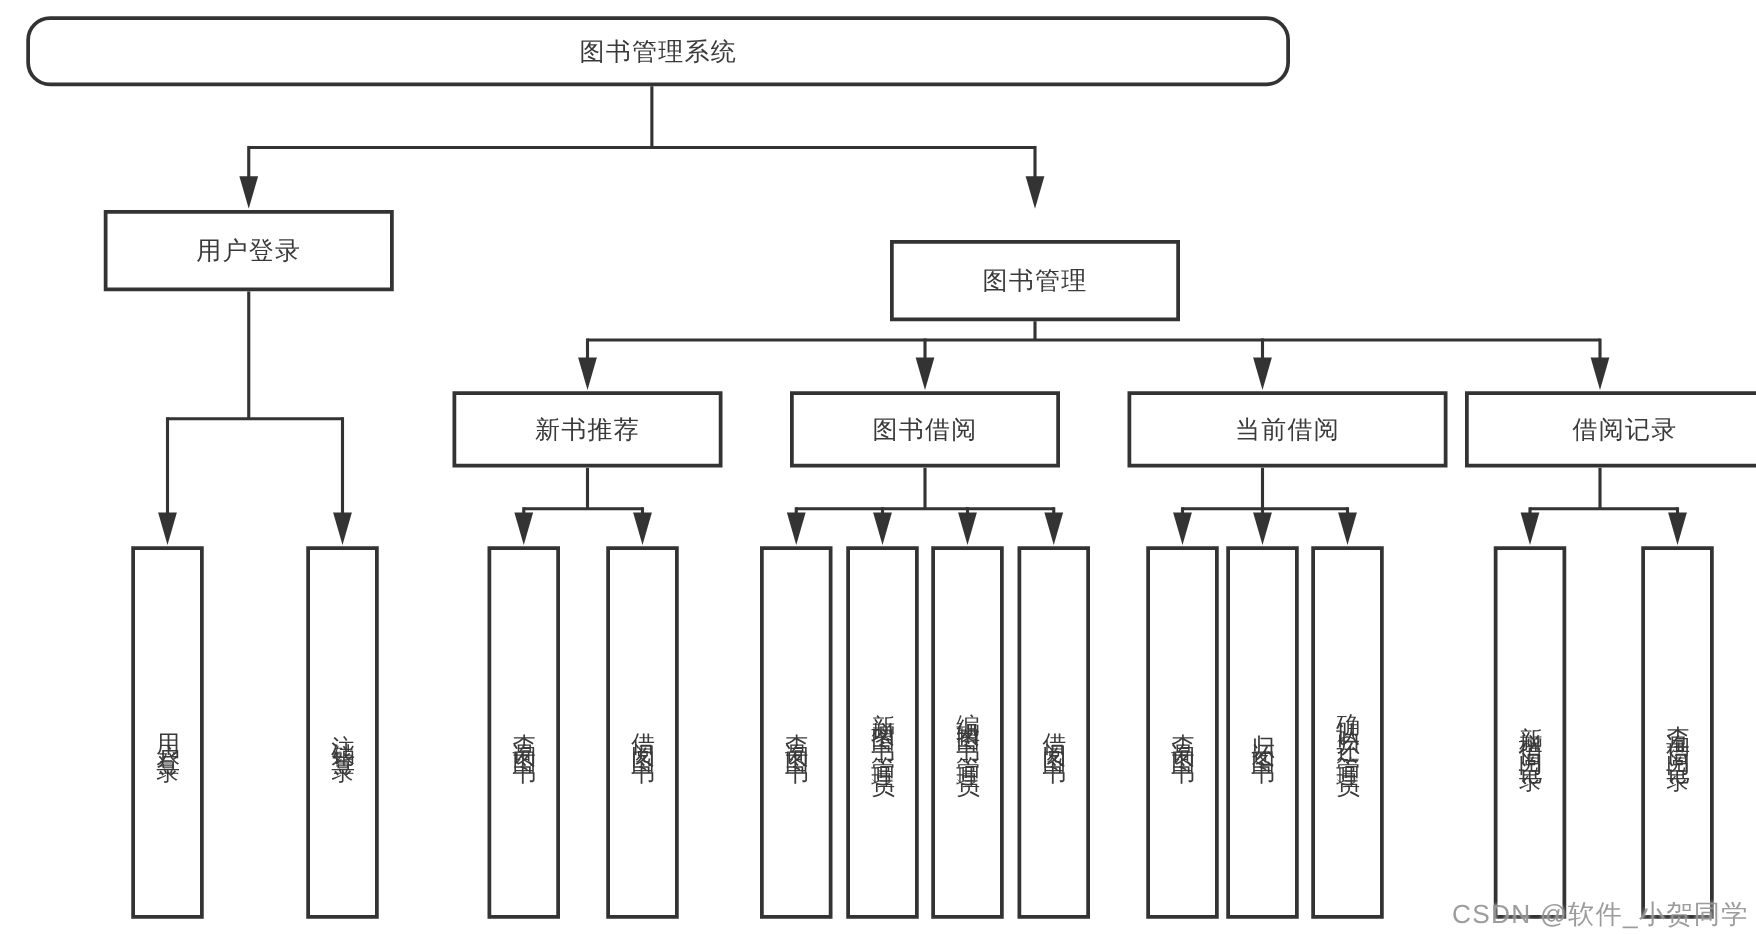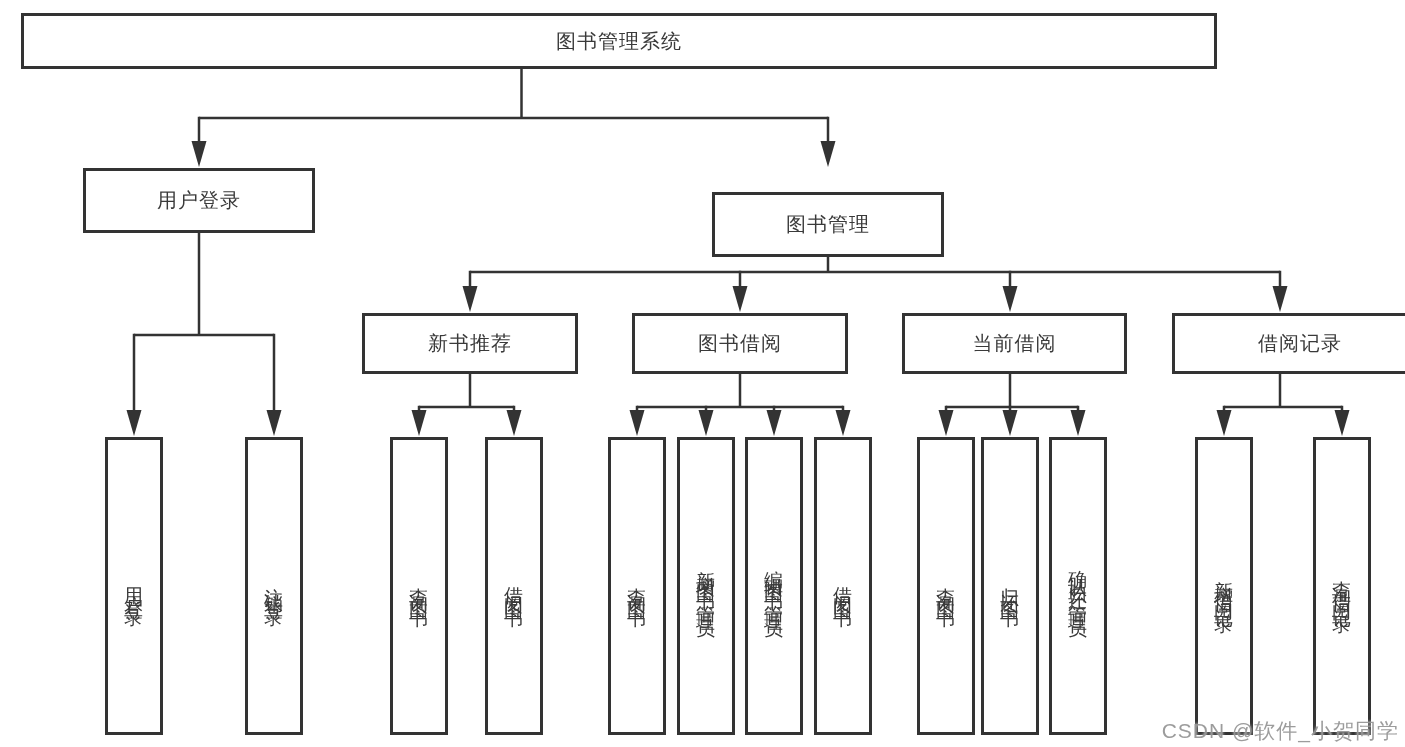--- a/index.html
+++ b/index.html
@@ -118,28 +118,28 @@
     <g>
       <line x1="1280" y1="374" x2="1280" y2="407"></line>
       <line x1="1224" y1="407" x2="1342" y2="407"></line>
       <line x1="1224" y1="405.75" x2="1224" y2="414"></line>
       <line x1="1342" y1="405.75" x2="1342" y2="414"></line>
       <polygon points="1216.5,410 1231.5,410 1224,436"></polygon>
       <polygon points="1334.5,410 1349.5,410 1342,436"></polygon>
     </g>
   </svg>
 
-  <div class="node hnode" style="left:21px; top:13px; width:1196px; height:56px;">图书管理系统</div>
+  <div class="node hnode" style="left:21px; top:13px; width:1011px; height:56px;border-radius:19px;">图书管理系统</div>
 
   <div class="node hnode" style="left:83px; top:168px; width:232px; height:65px;">用户登录</div>
   <div class="node hnode" style="left:712px; top:168px; width:232px; height:65px;margin-top:24px;">图书管理</div>
 
   <div class="node hnode" style="left:632px; top:313px; width:216px; height:61px;">图书借阅</div>
   <div class="node hnode" style="left:362px; top:313px; width:216px; height:61px;">新书推荐</div>
-  <div class="node hnode" style="left:902px; top:313px; width:225px; height:61px;">当前借阅</div>
+  <div class="node hnode" style="left:902px; top:313px; width:256px; height:61px;">当前借阅</div>
   <div class="node hnode" style="left:1172px; top:313px; width:256px; height:61px;">借阅记录</div>
 
   <div class="node leaf" style="left:105px;">用户登录</div>
   <div class="node leaf" style="left:245px;">注销登录</div>
 
   <div class="node leaf" style="left:390px;">查询图书</div>
   <div class="node leaf" style="left:485px;">借阅图书</div>
 
   <div class="node leaf" style="left:608px;">查询图书</div>
   <div class="node leaf" style="left:677px;">新增图书（管理员）</div>

